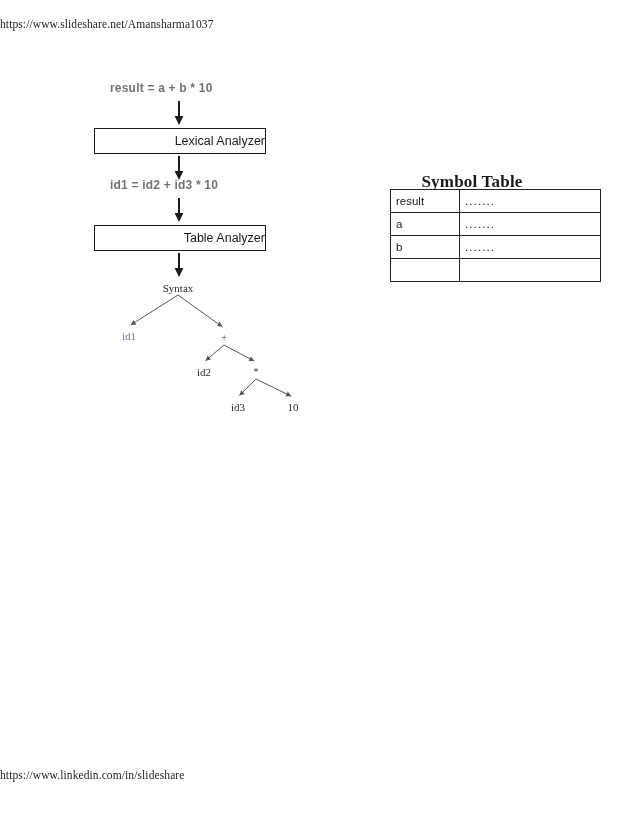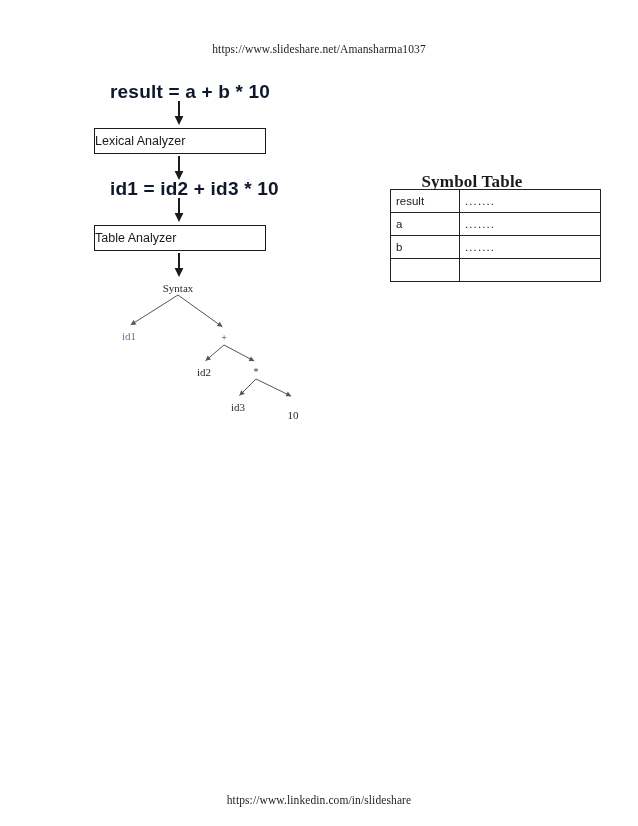--- a/index.html
+++ b/index.html
@@ -22,55 +22,53 @@
     width: 638px;
     height: 826px;
     background: #ffffff;
   }
 
   
   .url-line {
     position: absolute;
     left: 0;
     width: 638px;
-    text-align: center;
     font-family: "Liberation Serif", serif;
     font-size: 11.5px;
     color: #1d1d1d;
     letter-spacing: 0.1px;
     white-space: nowrap;
-    margin-top: 25px;
   }
   #header-url { top: 18px; }
   #footer-url { top: 769px; }
 
   
   .flow-text {
     position: absolute;
     font-family: "Liberation Sans", sans-serif;
-    font-size: 19px;
+    font-size: 12px;
     font-weight: 700;
-    color: #0f172a;
+    color: #737373;
     white-space: nowrap;
     letter-spacing: 0.2px;
   }
   #source-code-text { left: 110px; top: 81px; }
   #token-stream-text { left: 110px; top: 178px; }
 
   .phase-box {
     position: absolute;
     left: 94px;
     width: 172px;
     height: 26px;
     border: 1.6px solid #1b1b1b;
     background: #ffffff;
     box-sizing: border-box;
     display: flex;
     align-items: center;
-    justify-content: flex-start;
+    justify-content: flex-end;
   }
   .phase-box span {
     font-family: "Liberation Sans", sans-serif;
     font-size: 12.5px;
     color: #1b1b1b;
     white-space: nowrap;
   }
   #lexical-analyzer-box { top: 128px; }
   #syntax-analyzer-box  { top: 225px; }
 
@@ -196,21 +194,21 @@
         <line x1="156" y1="101" x2="191.2015298225084" y2="118.1250685623014" stroke="#555555" stroke-width="1"></line>
         <polygon points="191.2015298225084,118.1250685623014 185.56794350977123,118.27575119879393 187.8427652477876,113.59972873731579" fill="#555555"></polygon>
       </svg>
     <div id="parse-tree-nodes">
         <div class="tree-node" style="left: 78px; top: 4px;">Syntax</div>
         <div class="tree-node accent" style="left: 29px; top: 52px;">id1</div>
         <div class="tree-node op" style="left: 124px; top: 54px;">+</div>
         <div class="tree-node" style="left: 104px; top: 88px;">id2</div>
         <div class="tree-node op" style="left: 156px; top: 88px;">*</div>
         <div class="tree-node" style="left: 138px; top: 123px;">id3</div>
-        <div class="tree-node" style="left: 193px; top: 123px; margin-top: 8px;">10</div>
+        <div class="tree-node" style="left: 193px; top: 123px;">10</div>
       </div>
   </div>
 
   <div id="symbol-table-title">Symbol Table</div>
 
   <table id="symbol-table">
     <tbody id="symbol-table-body">
         <tr>
           <td class="col-name">result</td>
           <td class="col-value">.......</td>

